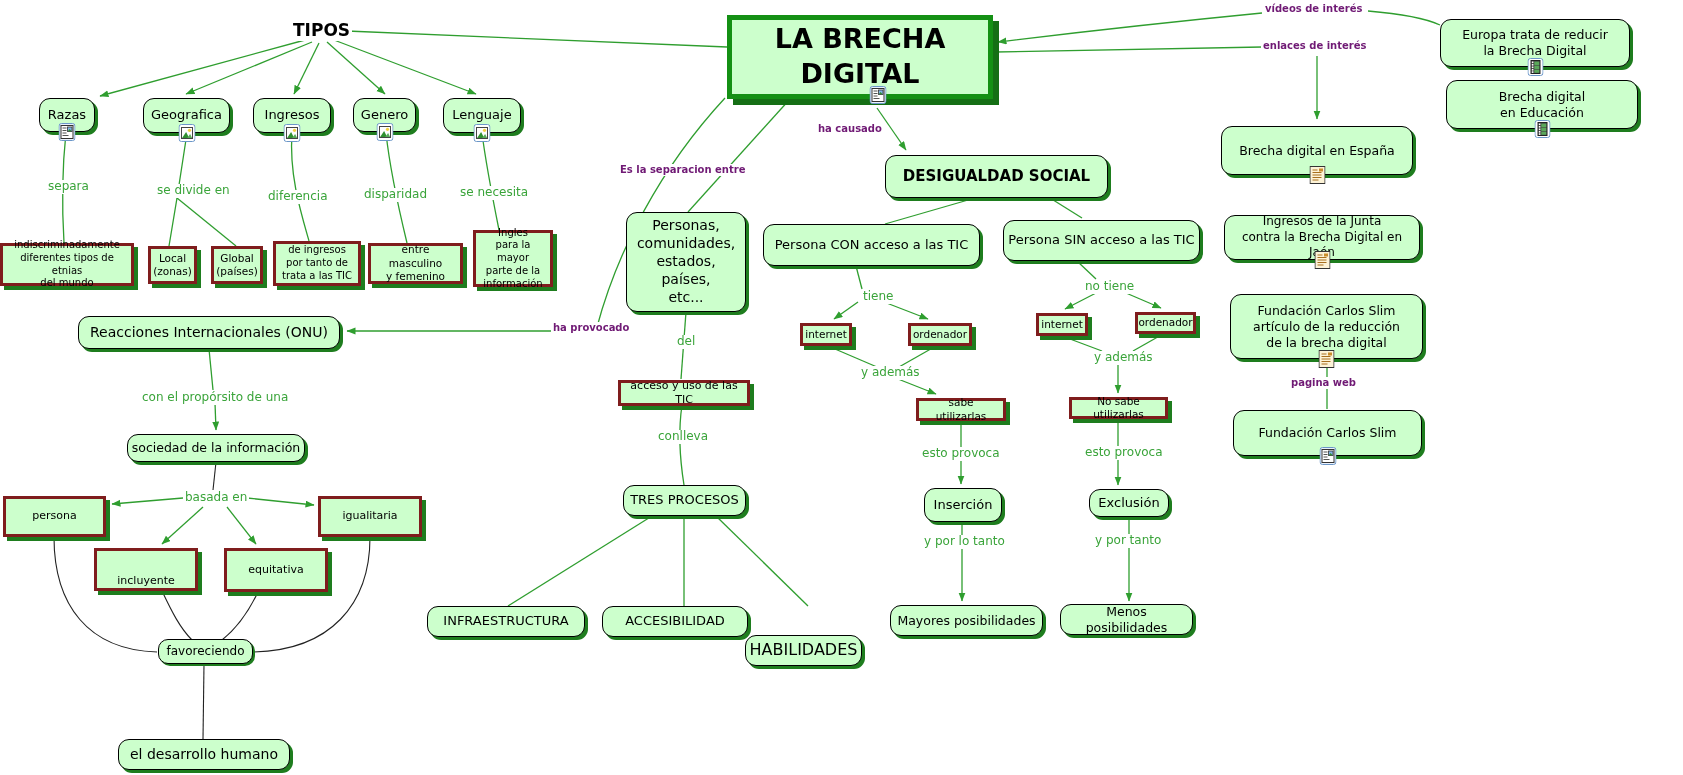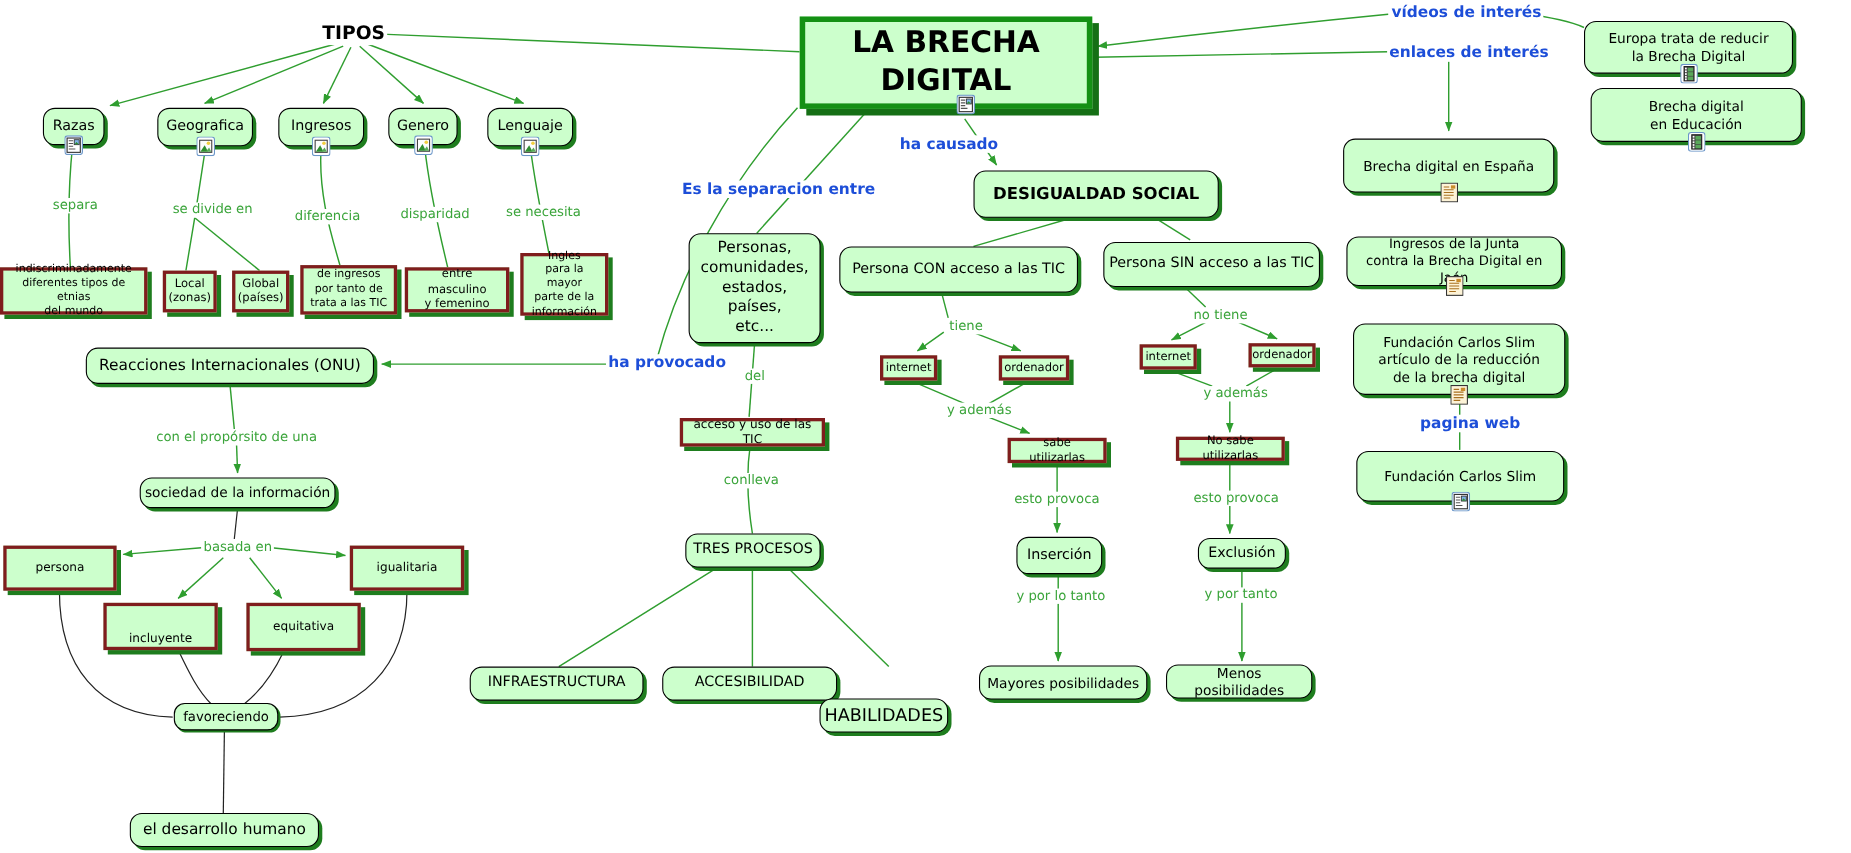--- a/index.html
+++ b/index.html
@@ -17,21 +17,21 @@
   .node .lbl { white-space:pre-line; display:block; padding:0 3px; }
   .rounded { border:1.5px solid #000; border-radius:11px; box-shadow:3px 3px 0 #1e7d1e; }
   .favor   { border:1.2px solid #000; border-radius:10px; box-shadow:2px 2px 0 #1e7d1e; }
   .square  { border:3px solid #7f1d1d; box-shadow:4px 4px 0 #1e7d1e; }
   .title   { border:5px solid #149014; box-shadow:6px 6px 0 #156f15; font-weight:bold; }
   .bold-node { font-weight:bold; }
   .edge-label {
     position:absolute; z-index:3; background:#ffffff; color:#3aa43a;
     font-size:12px; padding:0 2px; white-space:nowrap; line-height:1.15;
   }
-  .edge-label.bold { color:#1d4ed8; font-weight:bold; font-size:14px; }
+  .edge-label.bold { color:#701a75; font-weight:bold; font-size:10px; }
   .edge-label.big  { color:#000; font-weight:bold; font-size:17px; }
   .res-icon {
     position:absolute; left:50%; bottom:-10px; transform:translateX(-50%);
     width:17px; height:18px; line-height:0; z-index:4;
   }
 </style>
 </head>
 <body>
 
 <div id="stage">
@@ -233,21 +233,21 @@
     </div>
     <div class="node square" style="left: 618px; top: 380px; width: 132px; height: 26px; font-size: 11px;">
       <span class="lbl">acceso y uso de las TIC</span>
     </div>
     <div class="node rounded" style="left: 623px; top: 485px; width: 123px; height: 31px; font-size: 13px;">
       <span class="lbl">TRES PROCESOS</span>
     </div>
     <div class="node rounded" style="left: 427px; top: 606px; width: 158px; height: 31px; font-size: 13px;">
       <span class="lbl">INFRAESTRUCTURA</span>
     </div>
-    <div class="node rounded" style="left: 602px; top: 606px; width: 159px; height: 31px; font-size: 13px;">
+    <div class="node rounded" style="left: 602px; top: 606px; width: 146px; height: 31px; font-size: 13px;">
       <span class="lbl">ACCESIBILIDAD</span>
     </div>
     <div class="node rounded" style="left: 745px; top: 606px; width: 117px; height: 31px; font-size: 16px; margin-top: 29px;">
       <span class="lbl">HABILIDADES</span>
     </div>
     <div class="node rounded bold-node" style="left: 885px; top: 155px; width: 223px; height: 43px; font-size: 15px;">
       <span class="lbl">DESIGUALDAD SOCIAL</span>
     </div>
     <div class="node rounded" style="left: 763px; top: 224px; width: 217px; height: 42px; font-size: 13px;">
       <span class="lbl">Persona CON acceso a las TIC</span>

